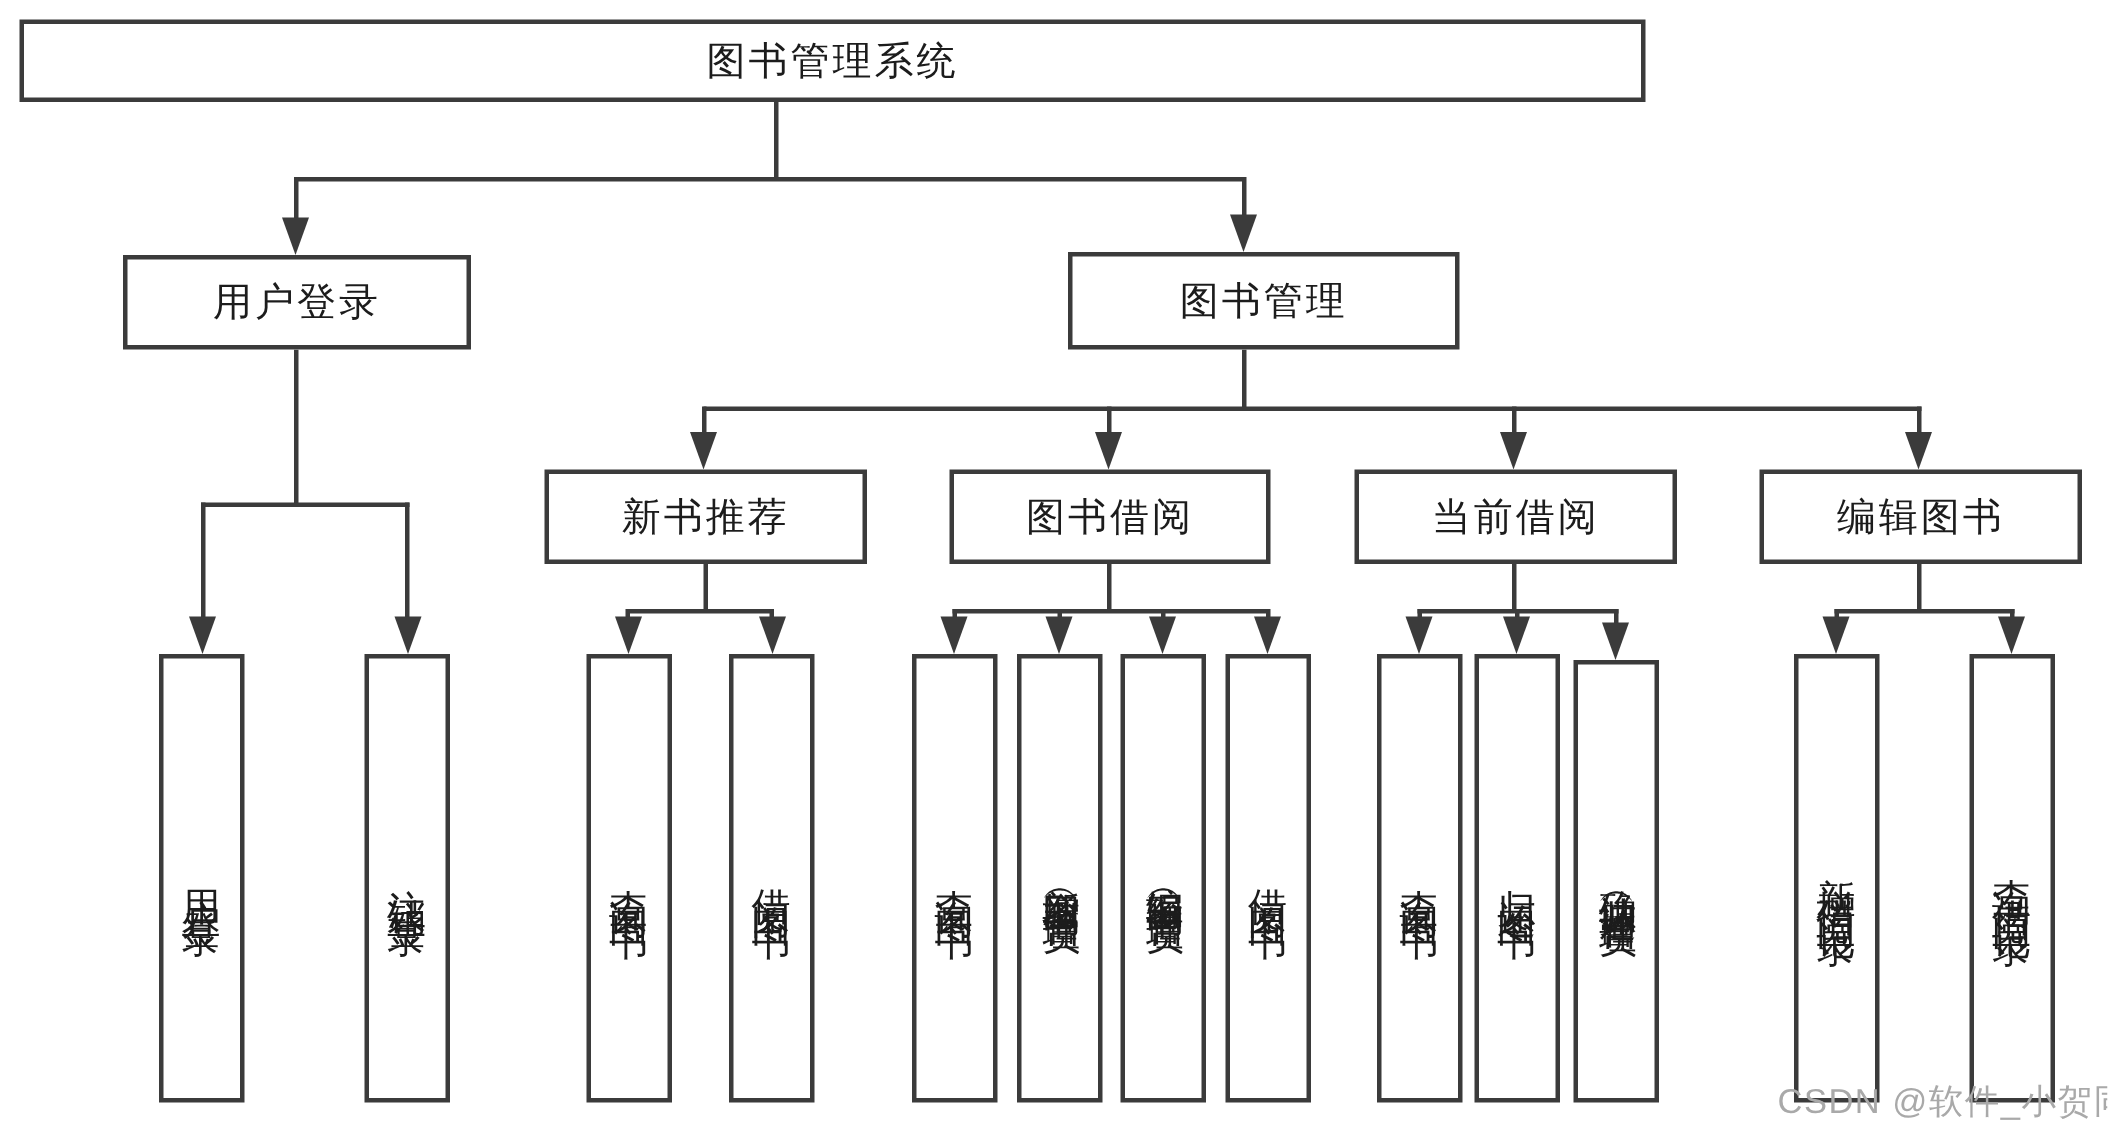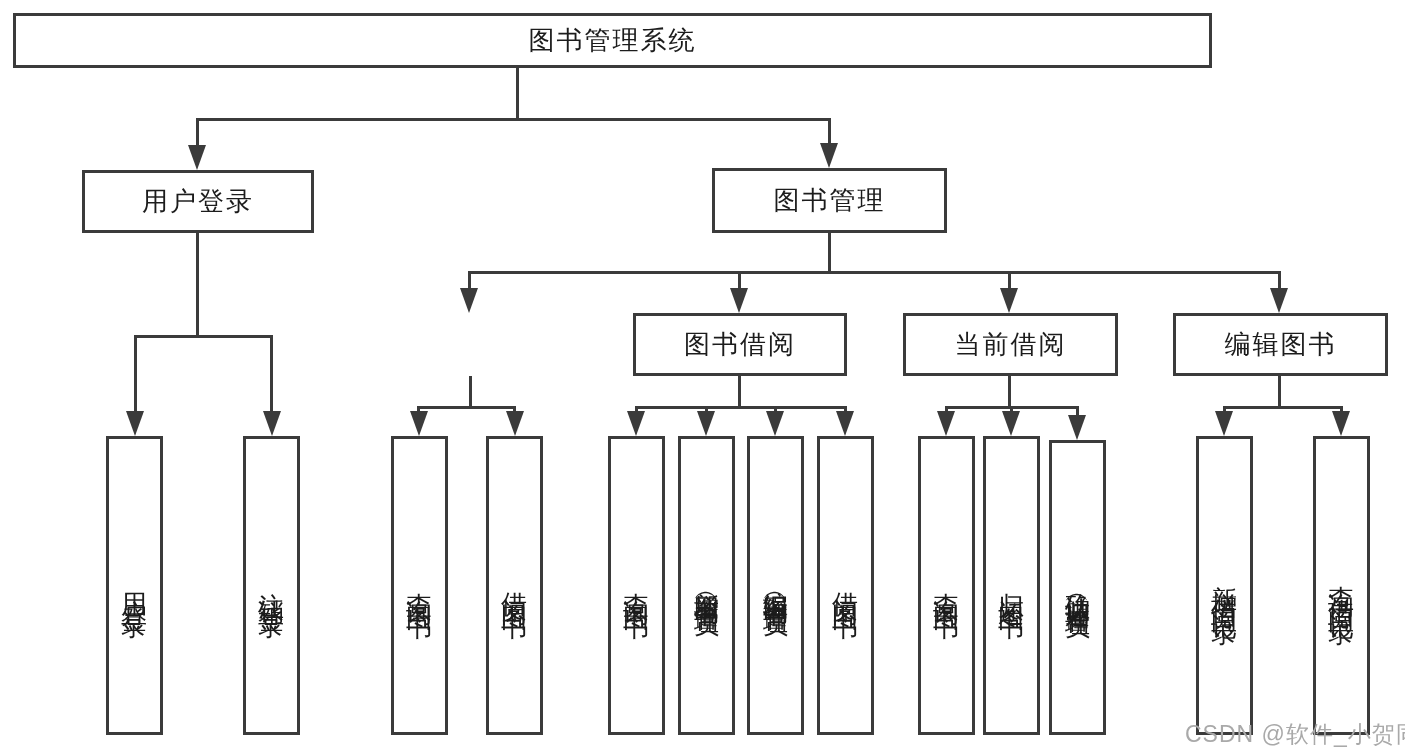--- a/index.html
+++ b/index.html
@@ -65,50 +65,51 @@
     white-space: nowrap;
     z-index: 5;
     letter-spacing: 1px;
   }
 </style>
 </head>
 <body>
 
 <div class="stage">
 
-  <div class="node" style="left:13px; top:13px; width:1199px; height:55px;">图书管理系统</div>
+  <div class="node" style="left:13px; top:13px; width:1084px; height:55px;">图书管理系统</div>
 
   <div class="vline" style="left:516px; top:66px; height:54px;"></div>
   <div class="hline" style="left:196px; top:118px; width:634px;"></div>
   <div class="vline" style="left:196px; top:118px; height:30px;"></div>
   <div class="arrow" style="left:188px; top:145px;"></div>
   <div class="vline" style="left:828px; top:118px; height:30px;"></div>
   <div class="arrow" style="left:820px; top:143px;"></div>
 
   <div class="node" style="left:82px; top:170px; width:232px; height:63px;">用户登录</div>
-  <div class="node" style="left:712px; top:168px; width:235px; height:65px;">图书管理</div>
+  <div class="node" style="left:712px; top:168px; width:261px; height:65px;">图书管理</div>
 
   <div class="vline" style="left:196px; top:233px; height:104px;"></div>
   <div class="hline" style="left:134px; top:335px; width:139px;"></div>
   <div class="vline" style="left:134px; top:335px; height:80px;"></div>
   <div class="arrow" style="left:126px; top:411px;"></div>
   <div class="vline" style="left:270px; top:335px; height:80px;"></div>
   <div class="arrow" style="left:263px; top:411px;"></div>
 
   <div class="vline" style="left:828px; top:233px; height:41px;"></div>
   <div class="hline" style="left:469px; top:271px; width:812px;"></div>
   <div class="vline" style="left:468px; top:271px; height:20px;"></div>
   <div class="arrow" style="left:460px; top:288px;"></div>
   <div class="vline" style="left:738px; top:271px; height:20px;"></div>
   <div class="arrow" style="left:730px; top:288px;"></div>
   <div class="vline" style="left:1008px; top:271px; height:20px;"></div>
   <div class="arrow" style="left:1000px; top:288px;"></div>
   <div class="vline" style="left:1278px; top:271px; height:20px;"></div>
   <div class="arrow" style="left:1270px; top:288px;"></div>
 
+  <div class="node" style="left:363px; top:313px; width:215px; height:63px;">新书推荐</div>
   <div class="node" style="left:633px; top:313px; width:214px; height:63px;">图书借阅</div>
   <div class="node" style="left:903px; top:313px; width:215px; height:63px;text-align:right;">当前借阅</div>
   <div class="node" style="left:1173px; top:313px; width:215px; height:63px;">编辑图书</div>
 
   <div class="vline" style="left:469px; top:376px; height:32px;"></div>
   <div class="hline" style="left:418px; top:406px; width:97px;"></div>
   <div class="vline" style="left:417px; top:406px; height:10px;"></div>
   <div class="arrow" style="left:410px; top:411px;"></div>
   <div class="vline" style="left:513px; top:406px; height:10px;"></div>
   <div class="arrow" style="left:506px; top:411px;"></div>

